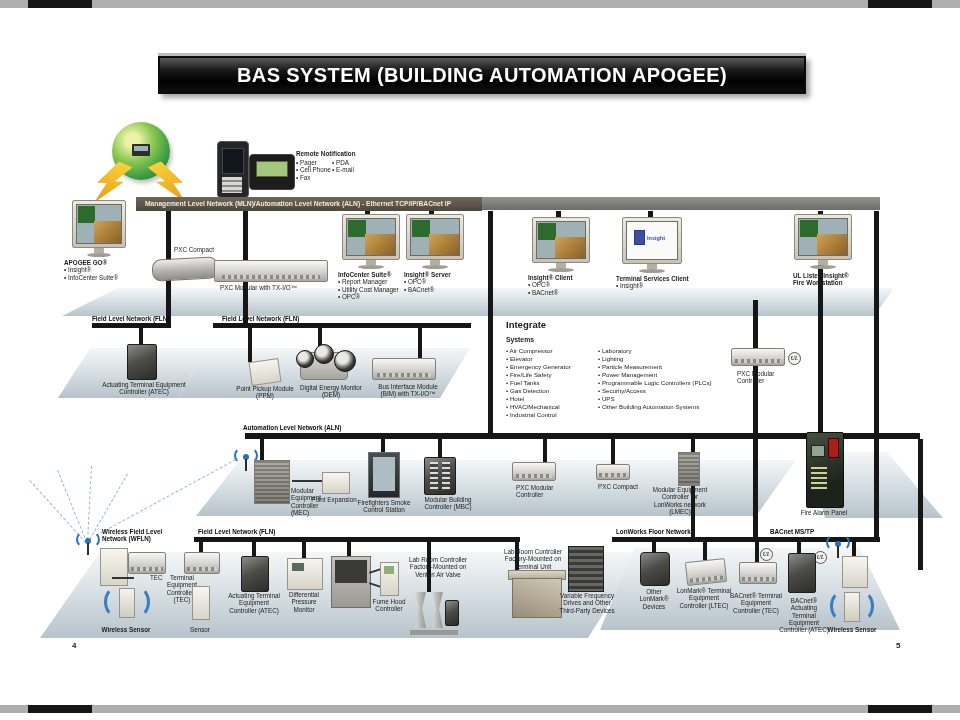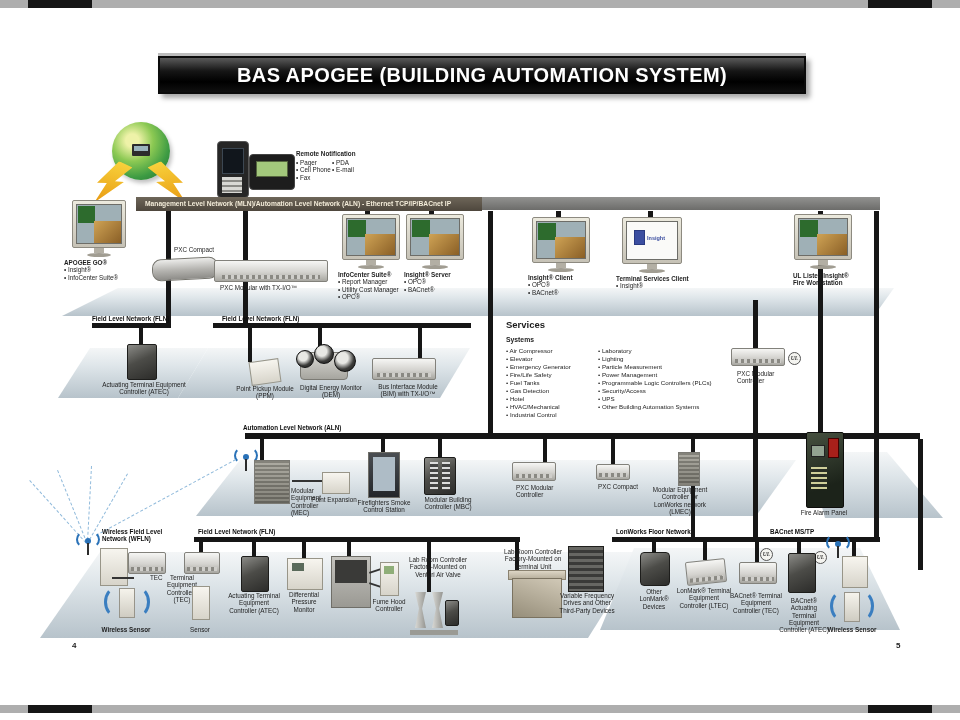--- a/index.html
+++ b/index.html
@@ -118,21 +118,21 @@
 <div id="stage">
 
   <div class="strip" style="top:0"></div>
   <div class="cblk" style="left:28px;top:0"></div>
   <div class="cblk" style="left:868px;top:0"></div>
   <div class="strip" style="top:705px"></div>
   <div class="cblk" style="left:28px;top:705px"></div>
   <div class="cblk" style="left:868px;top:705px"></div>
 
   <div class="banner">
-    <span>BAS APOGEE (BUILDING AUTOMATION SYSTEM)</span>
+    <span>BAS SYSTEM (BUILDING AUTOMATION APOGEE)</span>
   </div>
 
   <div class="plat" style="left:62px;top:288px;width:832px;height:28px;clip-path:polygon(56px 0,832px 0,812px 28px,0 28px)"></div>
   <div class="plat" style="left:58px;top:348px;width:150px;height:50px;clip-path:polygon(32px 0,150px 0,120px 50px,0 50px)"></div>
   <div class="plat" style="left:178px;top:348px;width:292px;height:50px;clip-path:polygon(30px 0,292px 0,262px 50px,0 50px)"></div>
   <div class="plat" style="left:196px;top:460px;width:600px;height:56px;clip-path:polygon(44px 0,600px 0,560px 56px,0 56px)"></div>
   <div class="plat" style="left:795px;top:452px;width:148px;height:66px;clip-path:polygon(12px 0,92px 0,148px 66px,30px 66px)"></div>
   <div class="plat" style="left:40px;top:552px;width:602px;height:86px;clip-path:polygon(60px 0,602px 0,548px 86px,0 86px)"></div>
   <div class="plat" style="left:600px;top:548px;width:300px;height:82px;clip-path:polygon(34px 0,260px 0,300px 82px,0 82px)"></div>
 
@@ -288,21 +288,21 @@
   <div class="lbl" style="left:236px;top:385px;width:58px">Point Pickup Module (PPM)</div>
   <div class="graybox" style="left:300px;top:352px;width:46px;height:26px;border-radius:4px"></div>
   <div class="meter" style="left:296px;top:350px;width:16px;height:16px"></div>
   <div class="meter" style="left:314px;top:344px;width:18px;height:18px"></div>
   <div class="meter" style="left:334px;top:350px;width:20px;height:20px"></div>
   <div class="lbl" style="left:300px;top:384px;width:62px">Digital Energy Monitor (DEM)</div>
   <div class="module" style="left:372px;top:358px;width:62px;height:20px"></div>
   <div class="lbl" style="left:370px;top:383px;width:76px">Bus Interface Module (BIM) with TX-I/O™</div>
 
   <div style="position:absolute;left:506px;top:319px;width:218px">
-    <div style="font-size:9.5px;font-weight:bold">Services</div>
+    <div style="font-size:9.5px;font-weight:bold">Integrate</div>
     <div style="font-size:6.8px;font-weight:bold;margin-top:6px">Systems</div>
     <div style="display:flex;gap:6px;margin-top:4px">
       <div class="blist" style="width:86px;font-size:6.2px;line-height:8px">
           <div>Air Compressor</div>
           <div>Elevator</div>
           <div>Emergency Generator</div>
           <div>Fire/Life Safety</div>
           <div>Fuel Tanks</div>
           <div>Gas Detection</div>
           <div>Hotel</div>

